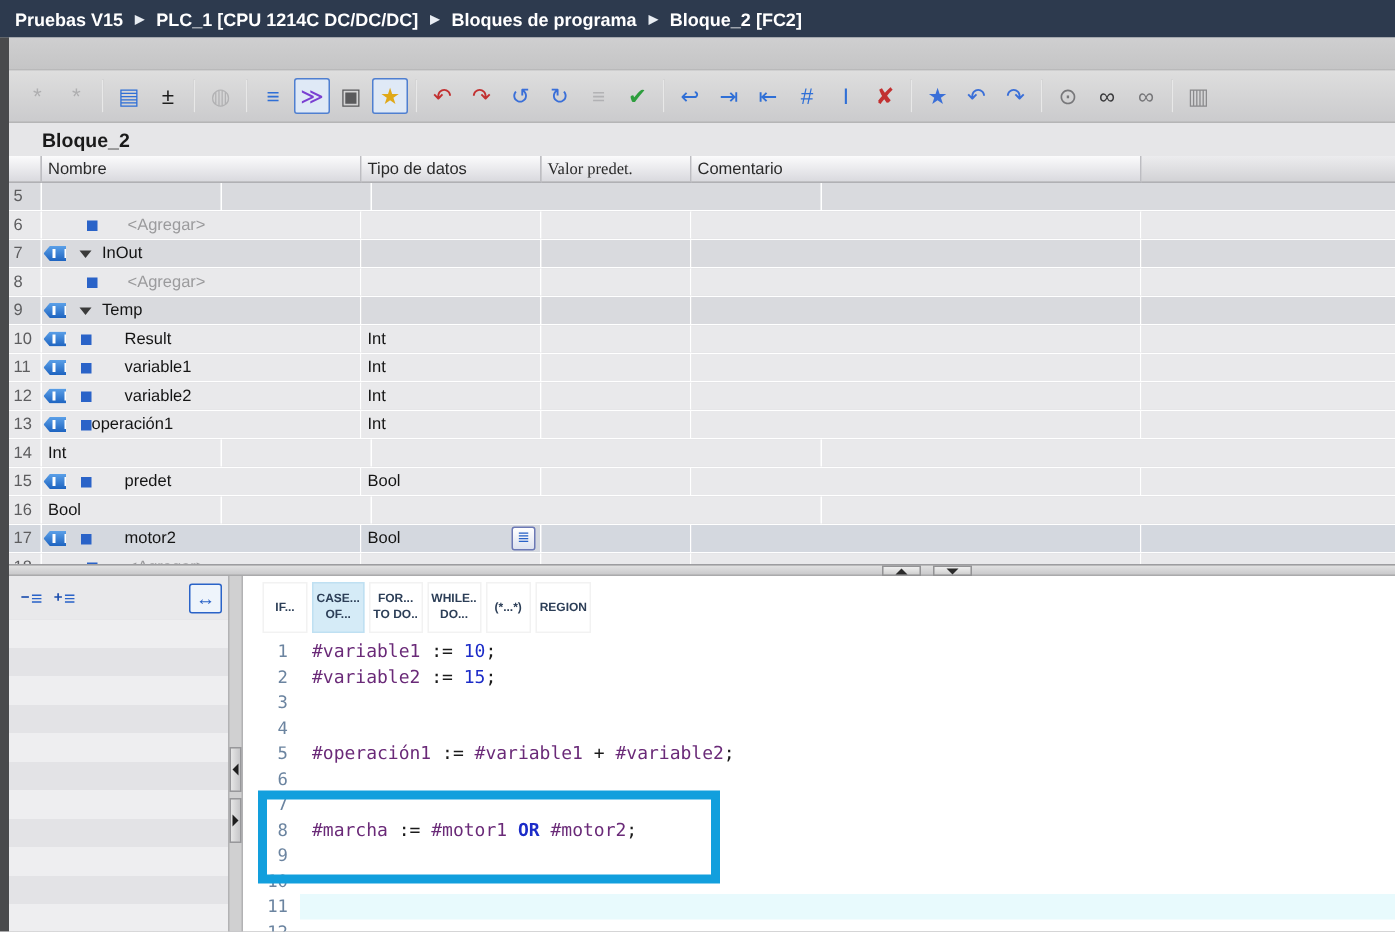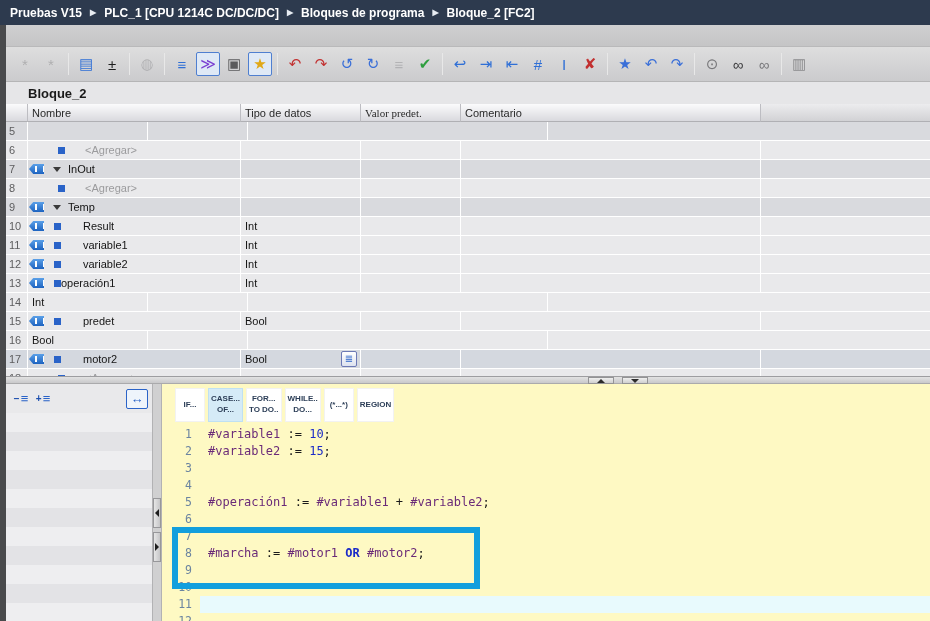--- a/index.html
+++ b/index.html
@@ -83,21 +83,21 @@
 
   
   .vsplit { position:absolute; left:146px; top:0; width:10px; height:237px; background:#d0d0d1;
     border-left:1px solid #b2b2b4; border-right:1px solid #b2b2b4; }
   .vs-handle { position:absolute; left:0px; width:8px; height:30px; background:linear-gradient(90deg,#e6e6e6,#c6c6c8);
     border:1px solid #97979a; display:flex; align-items:center; justify-content:center; }
   .vs-tri-l { width:0; height:0; border-top:4px solid transparent; border-bottom:4px solid transparent; border-right:4px solid #1e1e1e; }
   .vs-tri-r { width:0; height:0; border-top:4px solid transparent; border-bottom:4px solid transparent; border-left:4px solid #1e1e1e; }
 
   
-  .editor { position:absolute; left:156px; top:0; width:768px; height:237px; background:#fef9c3; }
+  .editor { position:absolute; left:156px; top:0; width:768px; height:237px; background:#ffffff; }
   .snippet-bar { position:absolute; left:0; top:2px; height:38px; display:flex; align-items:center; padding-left:13px; }
   .snip { min-width:30px; height:34px; margin-right:3px; padding:2px 2px; background:#fff;
     display:flex; flex-direction:column; align-items:center; justify-content:center;
     font-size:8px; font-weight:bold; color:#2c3e57; text-align:center; line-height:1.35; border:1px solid #f2f2f2; }
   .snip.active { background:#d5ebf7; border:1px solid #bfe0f2; }
 
   .code { position:absolute; left:0; top:42px; width:768px; height:195px; font-family:"DejaVu Sans Mono", monospace; font-size:12px; }
   .cline { display:flex; height:17px; line-height:17px; }
   .gutter { width:38px; flex:none; text-align:right; padding-right:8px; color:#6b84a0; font-size:11.5px; }
   .ctext { flex:1; padding-left:8px; white-space:pre; }

